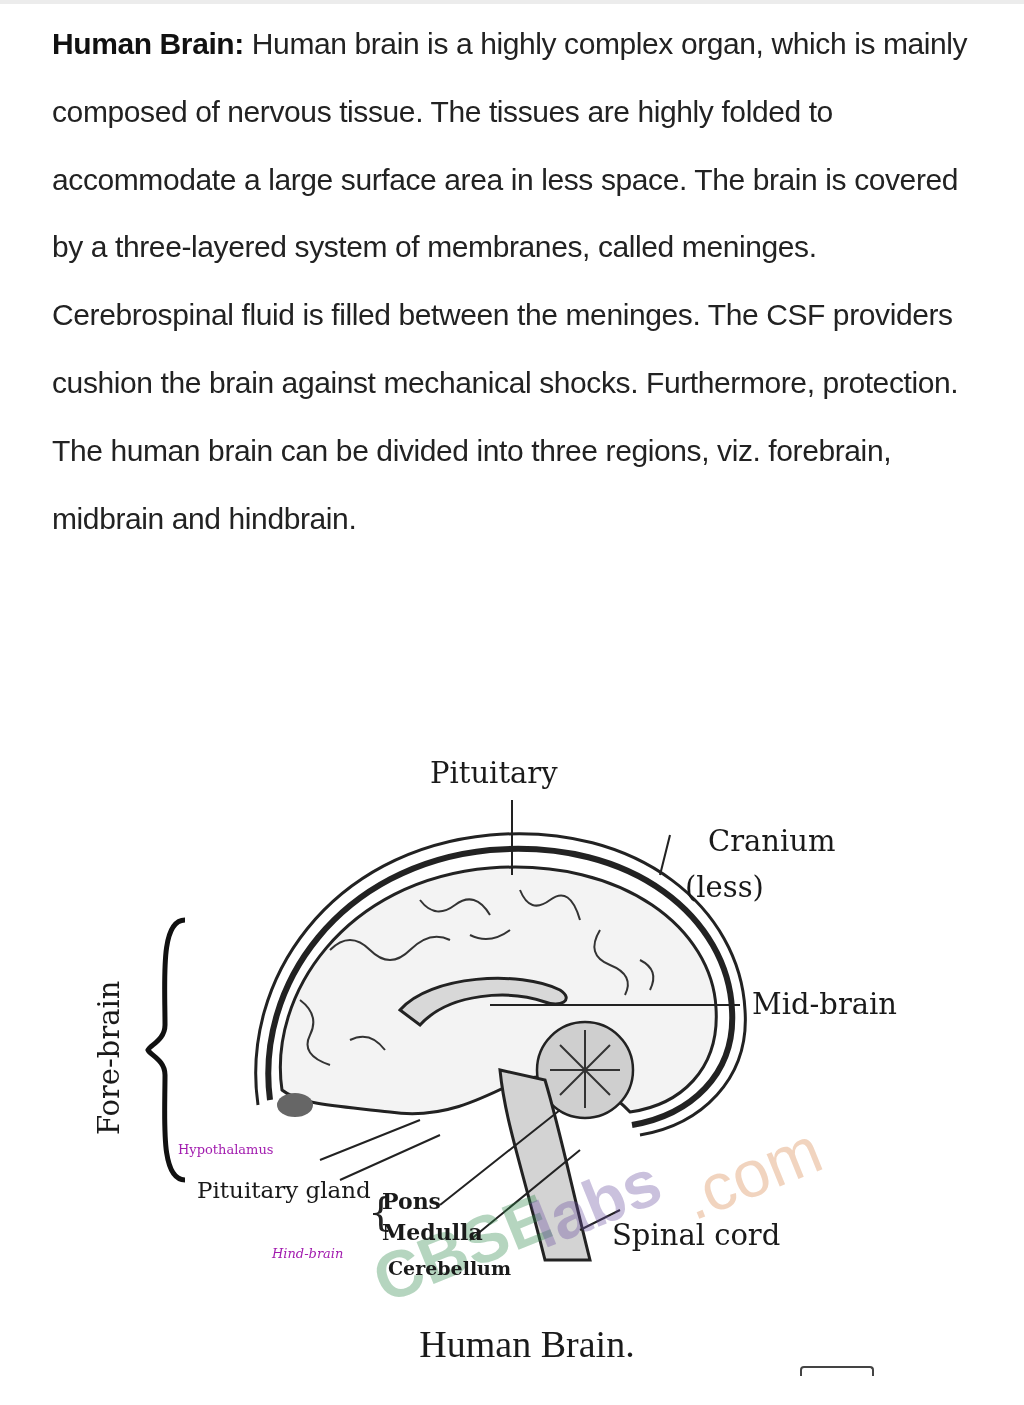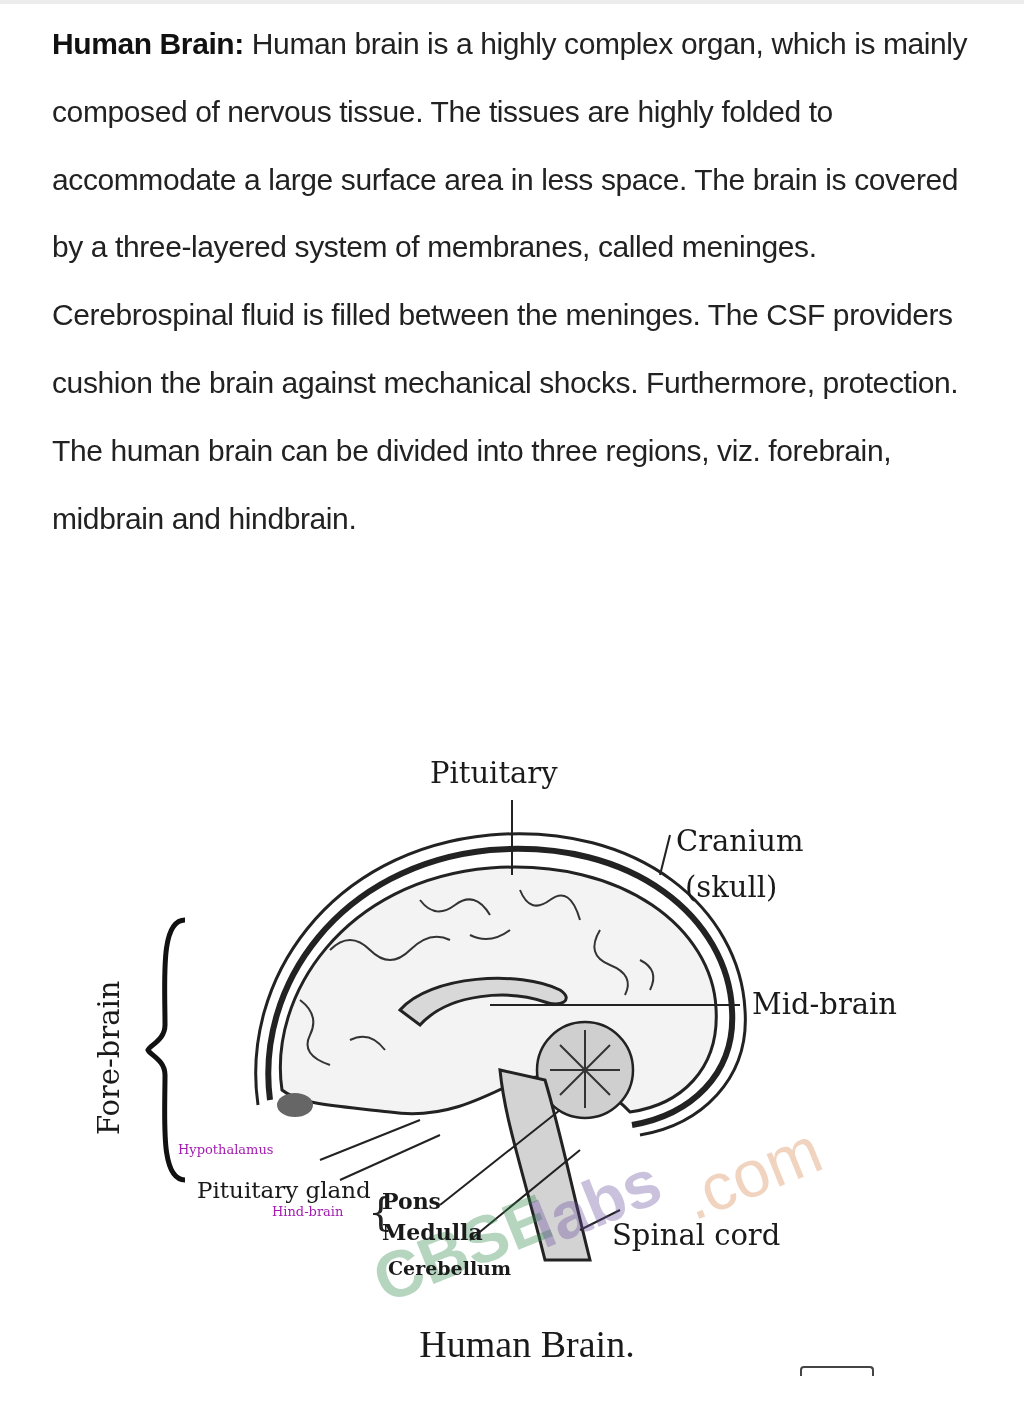--- a/index.html
+++ b/index.html
@@ -58,27 +58,27 @@
     <path d="M185 180 C160 180 165 240 165 285 C165 300 150 305 148 310 C150 315 165 320 165 335 C165 380 160 440 185 440" fill="none" stroke="#111" stroke-width="5"></path>
     <ellipse cx="295" cy="365" rx="18" ry="12" fill="#666"></ellipse>
     <path d="M340 440 L440 395 M320 420 L420 380 M440 465 L560 370 M470 500 L580 410 M580 490 L620 470" stroke="#222" stroke-width="2"></path>
   </svg>
 
   <div class="wm" style="left:370px;top:470px;color:#2f8a4a;">CBSE</div>
   <div class="wm" style="left:530px;top:425px;color:#6a4fa0;">labs</div>
   <div class="wm" style="left:680px;top:395px;color:#d9864a;font-weight:normal;">.com</div>
 
   <div class="lbl big" style="left:430px;top:16px;">Pituitary</div>
-  <div class="lbl big" style="left:676px;top:84px;text-align:right;">Cranium</div>
-  <div class="lbl big" style="left:685px;top:130px;">(skull)</div>
+  <div class="lbl big" style="left:708px;top:84px;text-align:right;">Cranium</div>
+  <div class="lbl big" style="left:685px;top:130px;">(less)</div>
   <div class="lbl big" style="left:752px;top:247px;">Mid-brain</div>
   <div class="lbl big vert" style="left:92px;top:395px;">Fore-brain</div>
   <div class="lbl sm" style="left:178px;top:402px;">Hypothalamus</div>
   <div class="lbl med" style="left:165px;top:437px;font-weight:normal;font-size:23px;margin-left:32px;">Pituitary gland</div>
-  <div class="lbl sm" style="left:272px;top:464px;">Hind-brain</div>
+  <div class="lbl sm" style="left:272px;top:506px;font-style:italic;">Hind-brain</div>
   <div class="lbl" style="left:368px;top:448px;font-size:40px;color:#222;">{</div>
   <div class="lbl med" style="left:382px;top:448px;">Pons</div>
   <div class="lbl med" style="left:382px;top:479px;">Medulla</div>
   <div class="lbl med" style="left:388px;top:517px;font-size:19px;">Cerebellum</div>
   <div class="lbl big" style="left:612px;top:478px;">Spinal cord</div>
 </div>
 
 <div class="caption">Human Brain.</div>
 
 <div style="position:absolute;left:800px;top:1366px;width:70px;height:8px;border:2px solid #444;border-bottom:none;border-radius:4px 4px 0 0;"></div>

